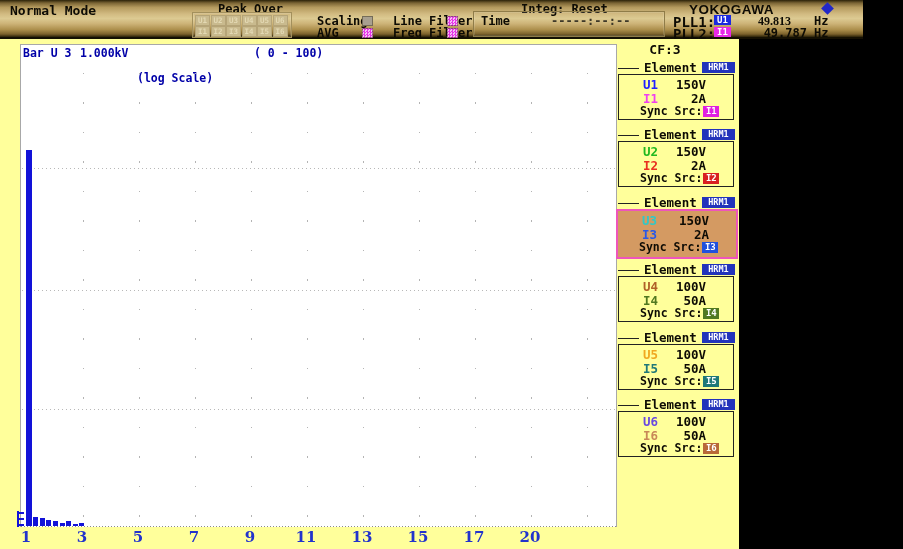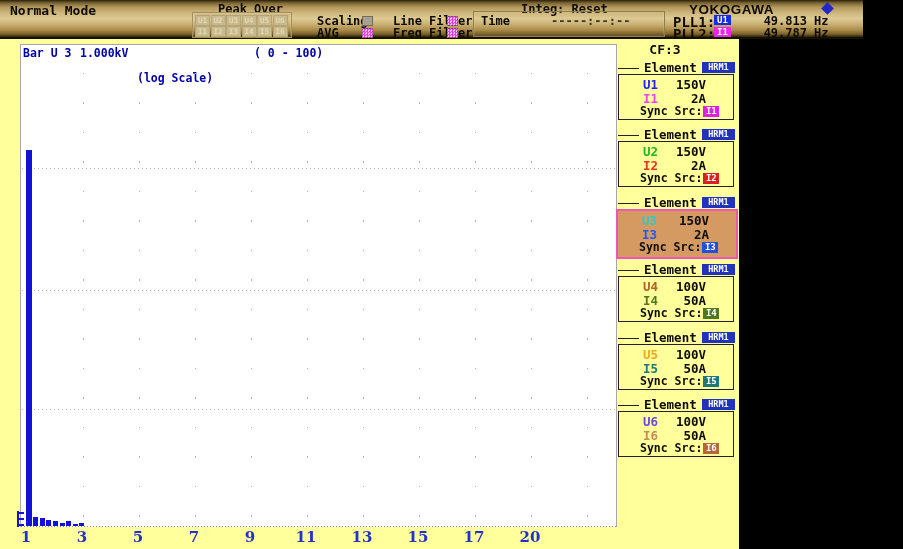--- a/index.html
+++ b/index.html
@@ -110,21 +110,21 @@
     <span id="integ" class="htext">Integ: Reset</span>
     <div id="time-panel"></div>
     <span id="time-label" class="htext">Time</span>
     <span id="time-value" class="htext">-----:--:--</span>
 
     <span id="brand" class="htext">YOKOGAWA</span>
     <span id="brand-diamond"></span>
 
     <span class="htext pll-label" style="left:673px;top:15px;">PLL1:</span>
     <span class="pll-badge" id="pll1-badge" style="left: 714px; top: 15px; background: rgb(26, 42, 224);">U1</span>
-    <span class="pll-val" style="left:745px;top:15px;">49.813</span>
+    <span class="pll-val" style="left:729px;top:15px;font-family:Liberation Serif, serif;">49.813</span>
     <span class="pll-hz" style="left:814px;top:15px;">Hz</span>
 
     <span class="htext pll-label" style="left:673px;top:27px;">PLL2:</span>
     <span class="pll-badge" id="pll2-badge" style="left: 714px; top: 27px; background: rgb(232, 40, 232);">I1</span>
     <span class="pll-val" style="left:745px;top:27px;">49.787</span>
     <span class="pll-hz" style="left:814px;top:27px;">Hz</span>
   </div>
 
   <div id="body"></div>
 

